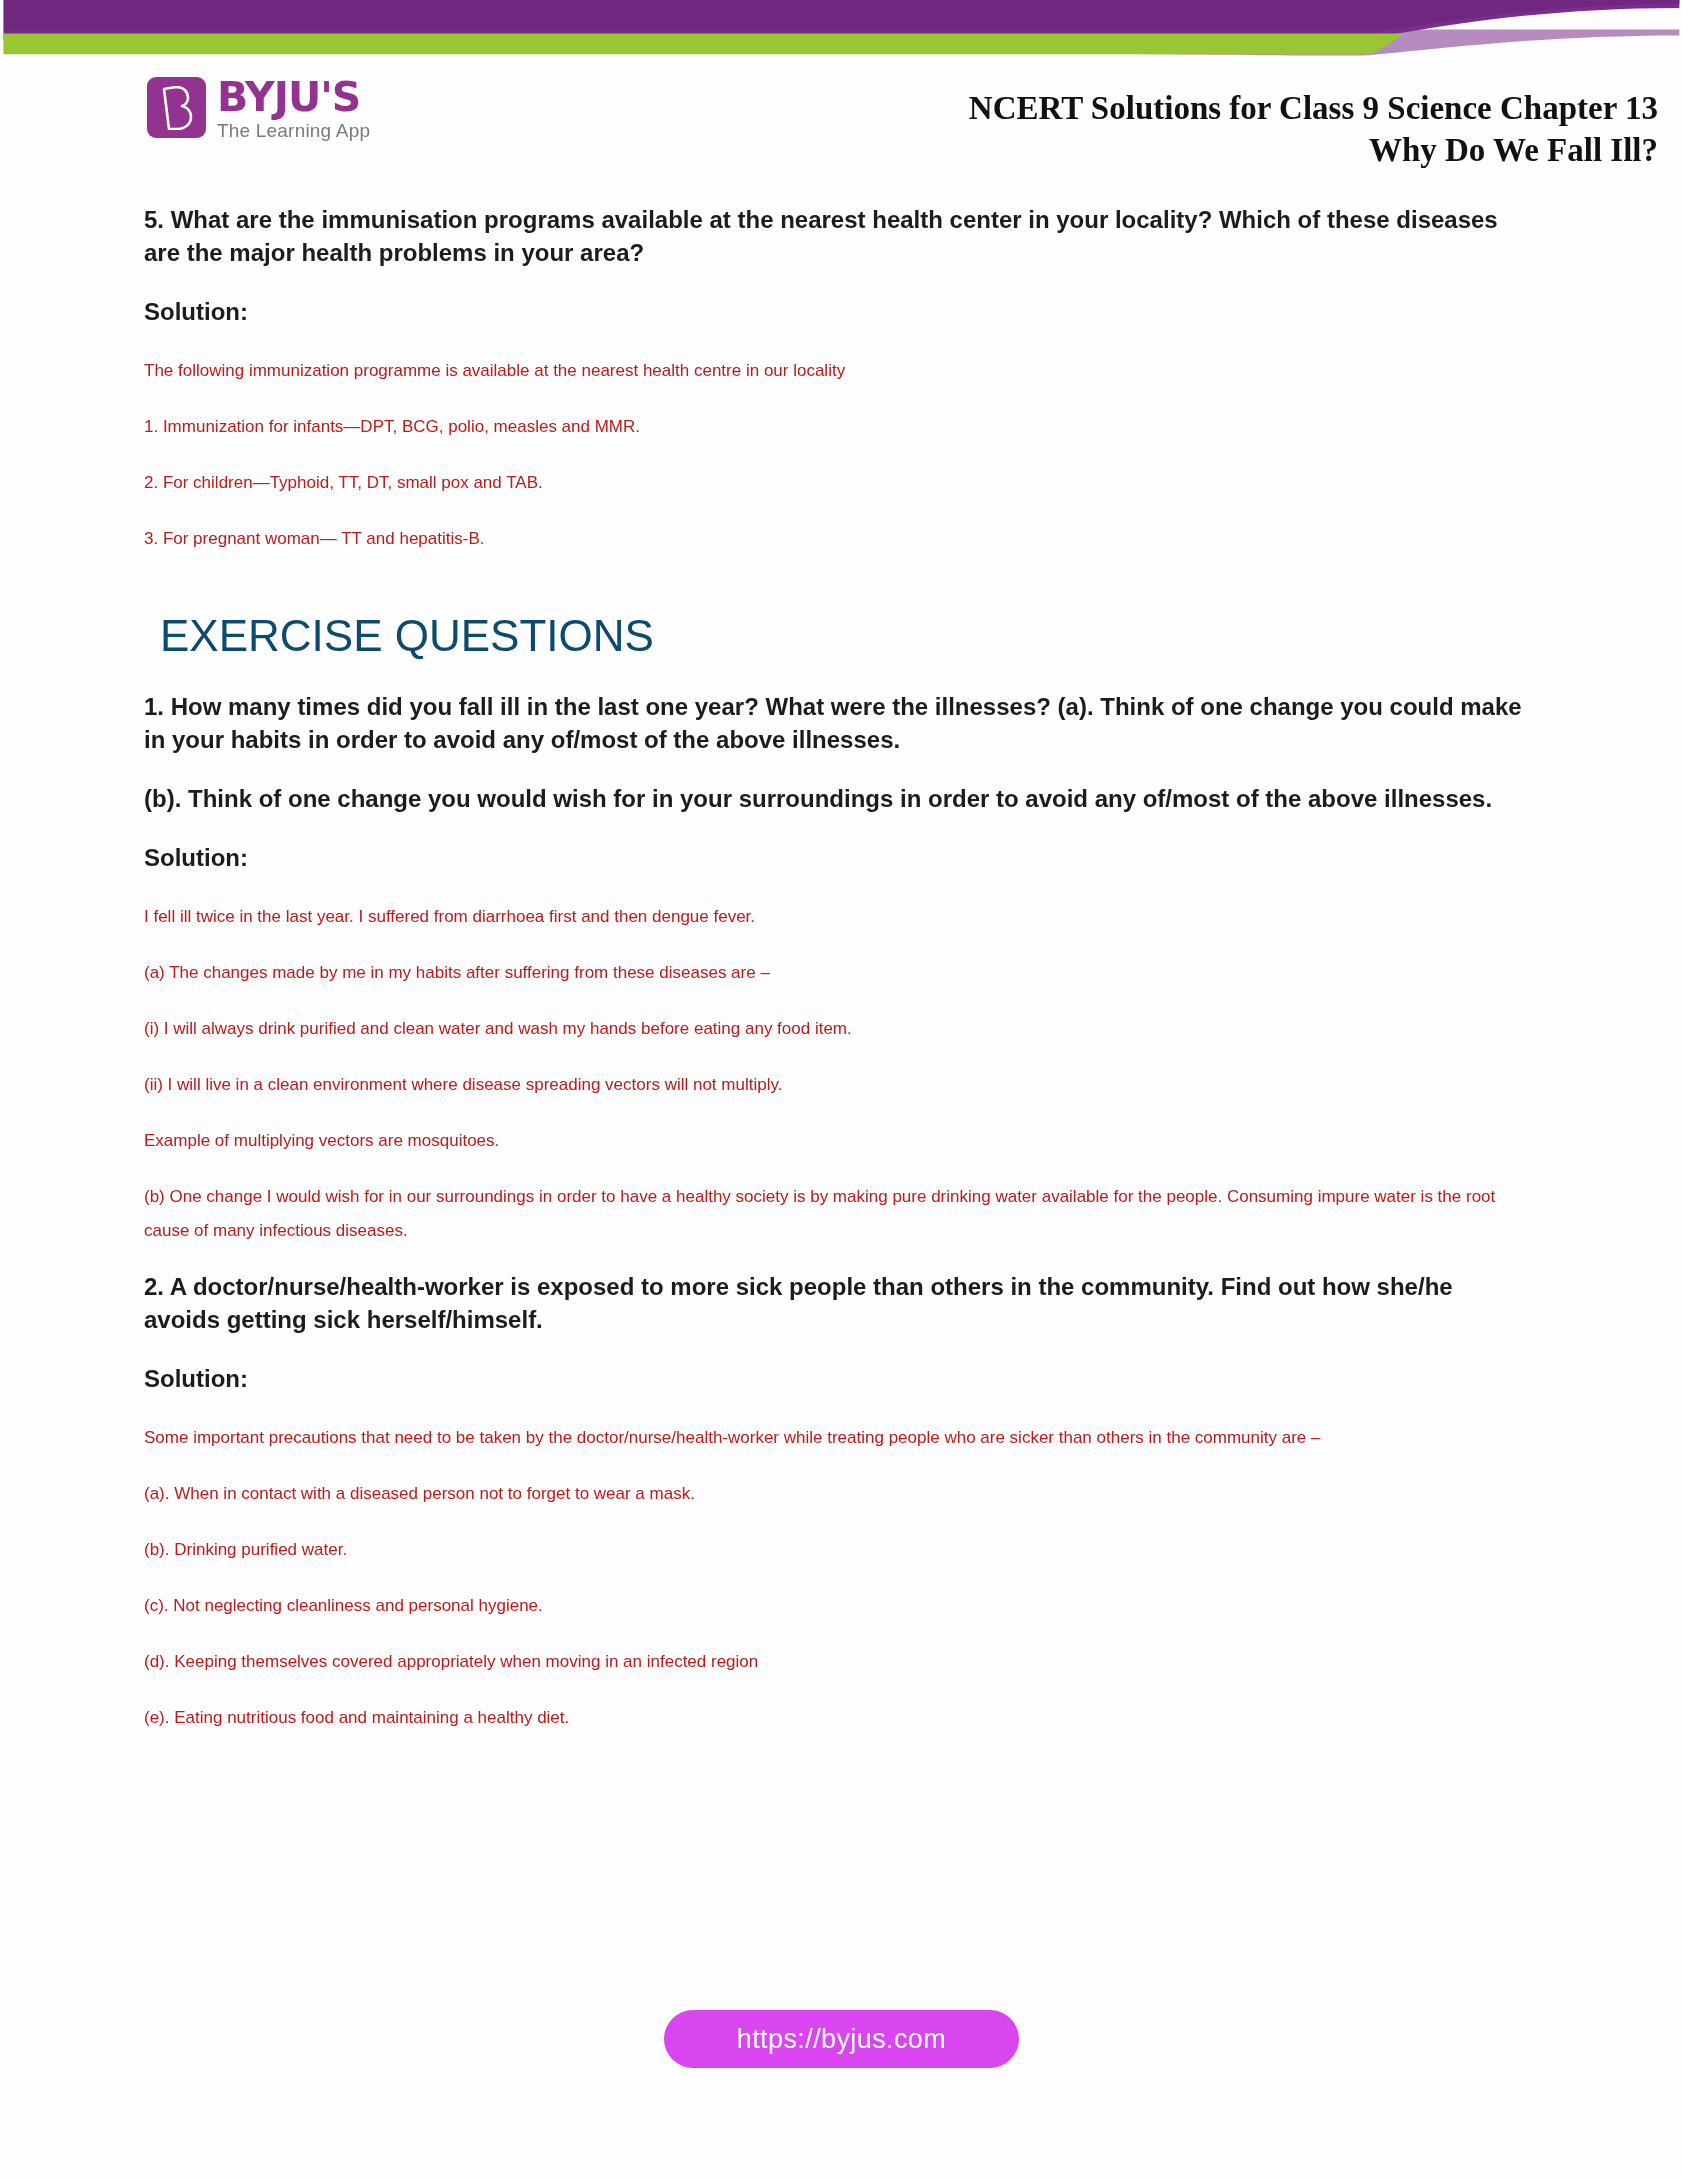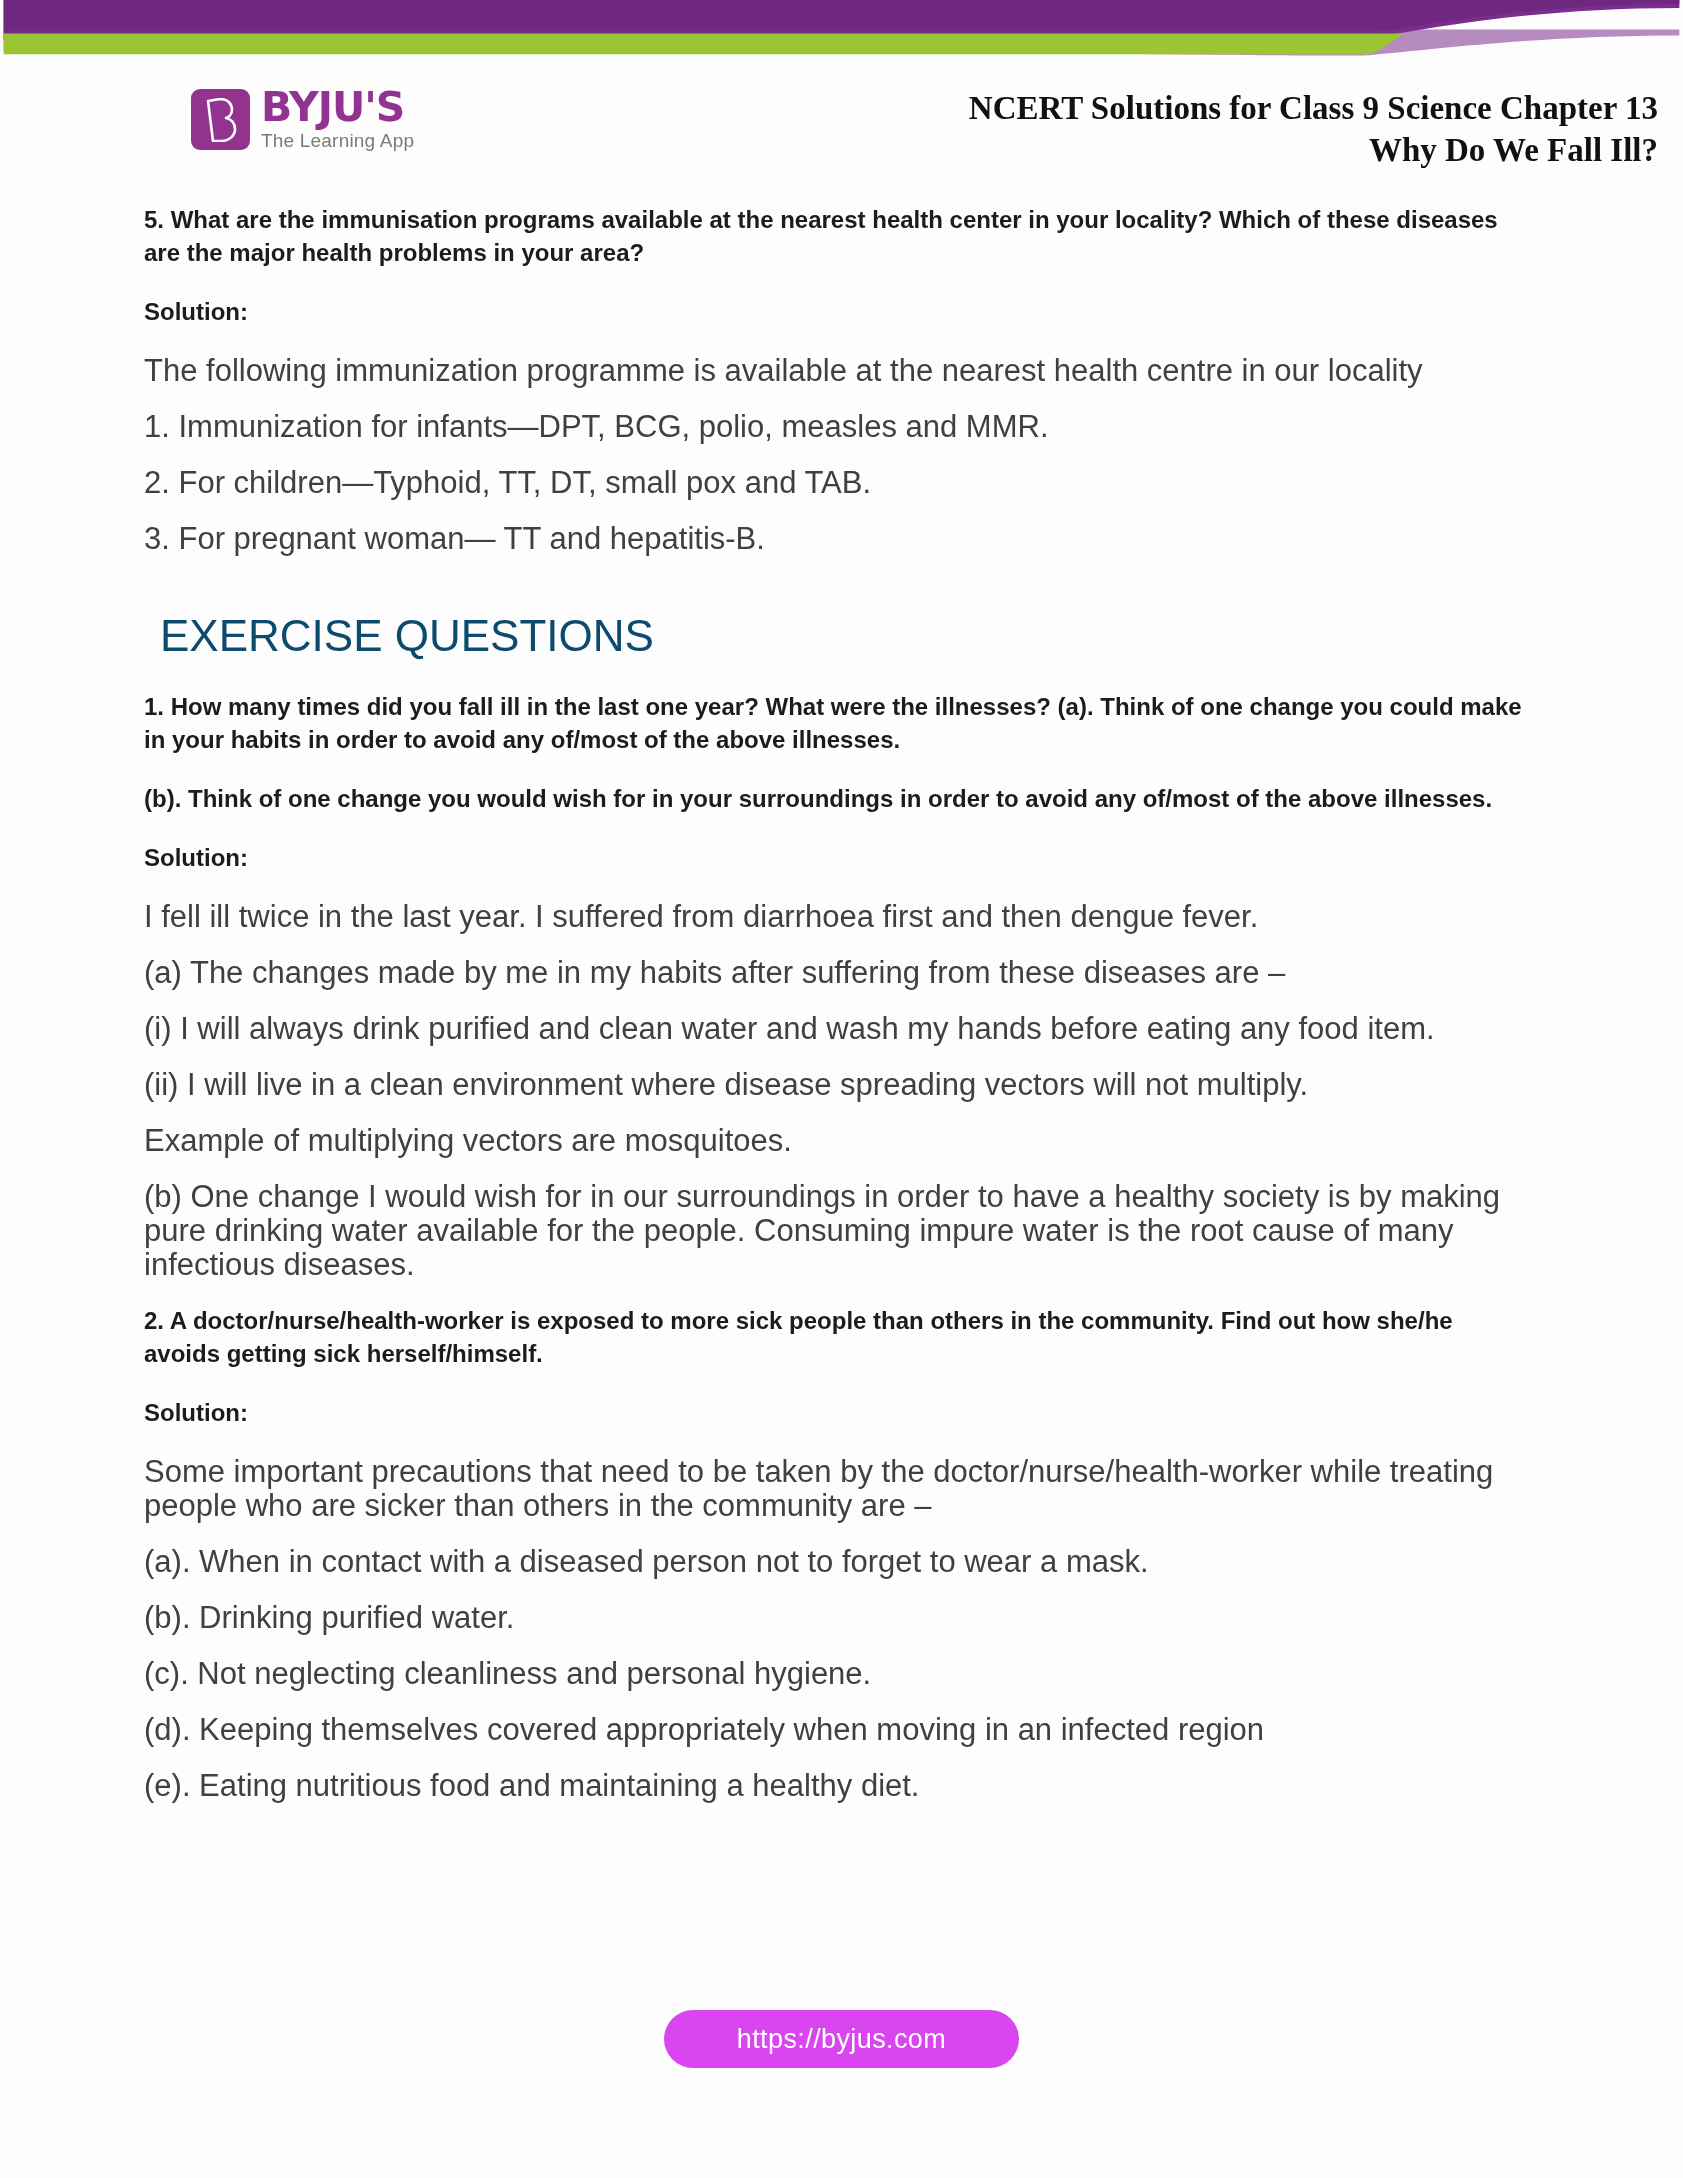--- a/index.html
+++ b/index.html
@@ -31,24 +31,23 @@
   
   .header {
     position: absolute;
     top: 69px; left: 0;
     width: 1683px;
     height: 109px;
   }
   .logo-block {
     position: absolute;
     left: 147px;
-    top: 18px;
+    top: 8px;
     display: flex;
-    align-items: center;
-    margin-left: 44px;
+    align-items: flex-start;
   }
   .logo-mark {
     width: 59px;
     height: 61px;
     background: #91338f;
     border-radius: 9px;
     position: relative;
     flex: none;
   }
   .logo-mark .b-glyph {
@@ -112,23 +111,23 @@
   .solution-label {
     font-family: "Liberation Sans", sans-serif;
     font-weight: bold;
     font-size: 24px;
     line-height: 33px;
     color: #1c1c1c;
     margin: 12px 0 26px 0;
   }
   .p {
     font-family: "Liberation Sans", sans-serif;
-    font-size: 31px;
+    font-size: 17px;
     line-height: 34px;
-    color: #404040;
+    color: #b91c1c;
     margin: 0 0 22px 0;
   }
   .gap-lg { height: 34px; }
 
   .section-heading {
     font-family: "Liberation Sans", sans-serif;
     font-size: 44px;
     line-height: 48px;
     color: #0c4a6e;
     margin: 0 0 30px 16px;

